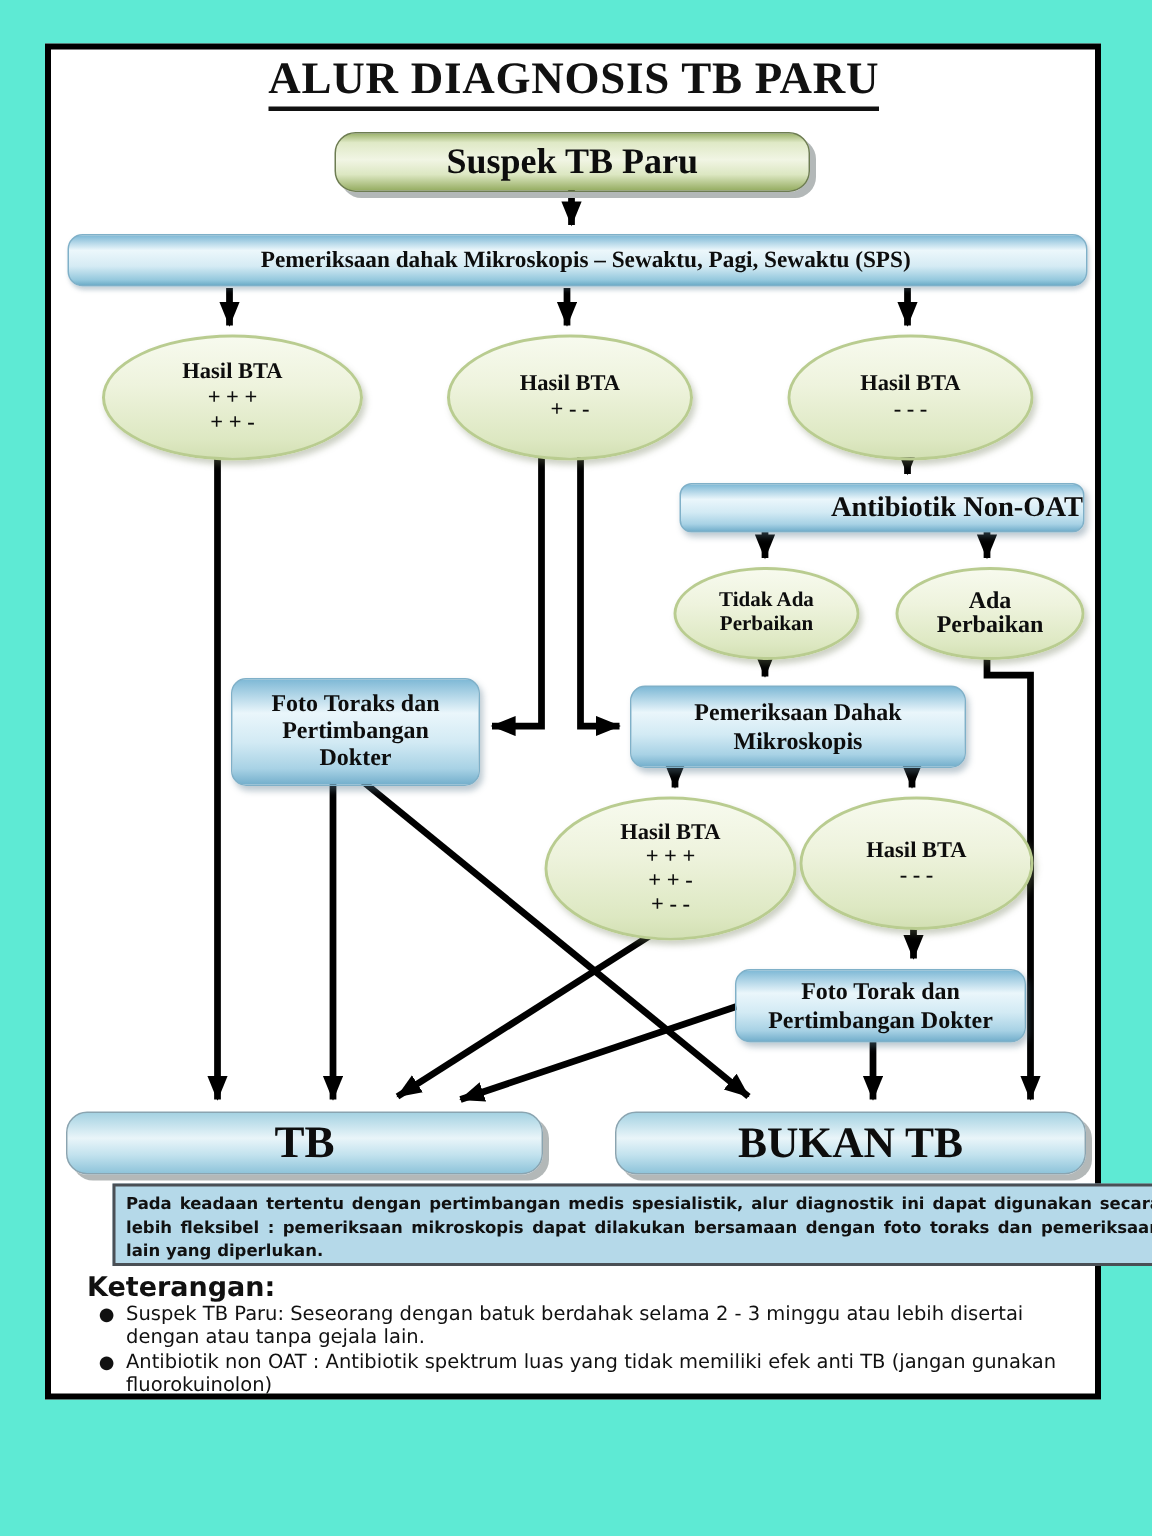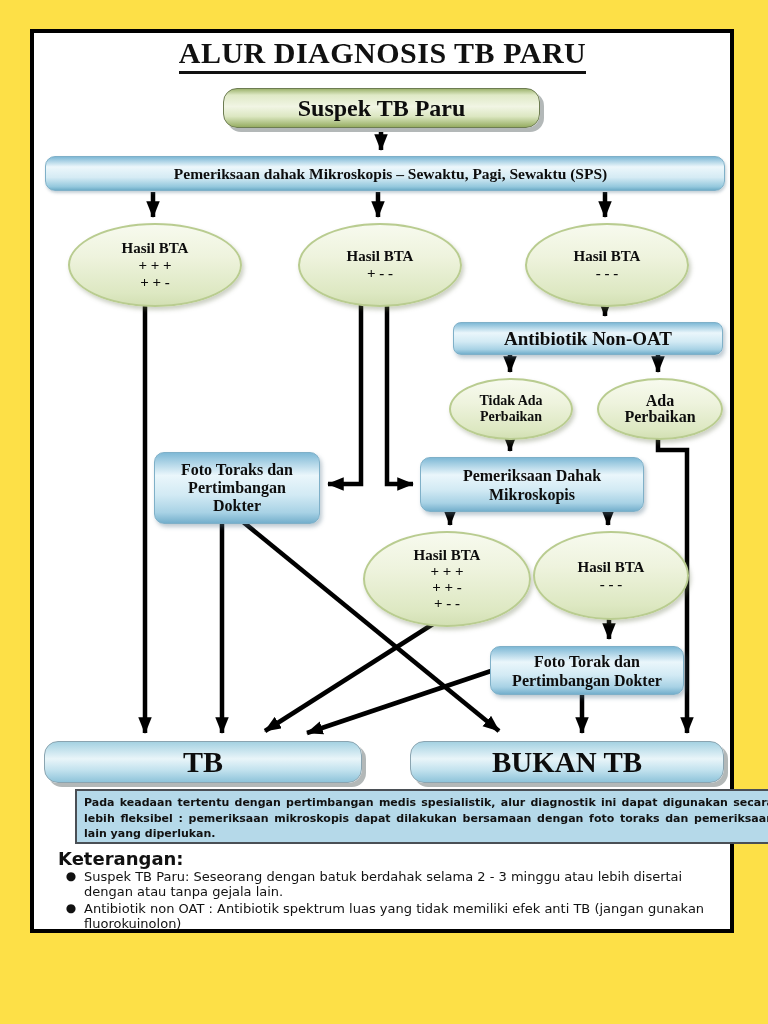--- a/index.html
+++ b/index.html
@@ -1,16 +1,16 @@
 <!DOCTYPE html>
 <html><head>
 <meta charset="utf-8">
 <style>
   html,body{margin:0;padding:0;background:#ffffff;}
-  .page{position:relative;width:768px;height:1024px;background:#fde047;overflow:hidden;
+  .page{position:relative;width:768px;height:1024px;background:#5eead4;overflow:hidden;
         font-family:"Liberation Serif","DejaVu Serif",serif;}
   .frame{position:absolute;left:30px;top:29px;width:696px;height:896px;border:4px solid #000;background:#fff;}
   .title{position:absolute;left:31px;top:36px;width:703px;text-align:center;margin:0;
          font-size:30px;font-weight:bold;letter-spacing:.5px;color:#111;}
   .title span{border-bottom:3px solid #111;padding-bottom:2px;}
   svg.arrows{position:absolute;left:0;top:0;width:768px;height:1024px;z-index:1;}
   .node{position:absolute;z-index:2;display:flex;flex-direction:column;align-items:center;justify-content:center;
         text-align:center;font-weight:bold;color:#0d0d0d;border-radius:14px;}
   .gbox{background:linear-gradient(180deg,#9eb46f 0%,#dfe9c6 16%,#f1f5e4 46%,#dce7c2 72%,#96ad62 100%);
         border:1px solid #6d7c52;box-shadow:4px 4px 0 #b3b8b8;}
@@ -89,21 +89,21 @@
   <div class="node ell" style="left:298px;top:223px;width:160px;height:80px;font-size:15px;">
     <div class="ln">Hasil BTA</div>
     <div class="ln">+ - -</div>
   </div>
 
   <div class="node ell" style="left:525px;top:223px;width:160px;height:80px;font-size:15px;">
     <div class="ln">Hasil BTA</div>
     <div class="ln">- - -</div>
   </div>
 
-  <div class="node bluebox" style="left:453px;top:322px;width:268px;height:31px;font-size:19px;border-radius:8px;">
+  <div class="node bluebox" style="left:453px;top:322px;width:268px;height:31px;font-size:19px;border-radius:8px;align-items:flex-end;">
     <div>Antibiotik Non-OAT</div>
   </div>
 
   <div class="node ell" style="left:449px;top:378px;width:120px;height:58px;font-size:14px;">
     <div class="ln" style="line-height:16px">Tidak Ada</div>
     <div class="ln" style="line-height:16px">Perbaikan</div>
   </div>
 
   <div class="node ell" style="left:597px;top:378px;width:122px;height:58px;font-size:16px;">
     <div class="ln" style="line-height:16px">Ada</div>

